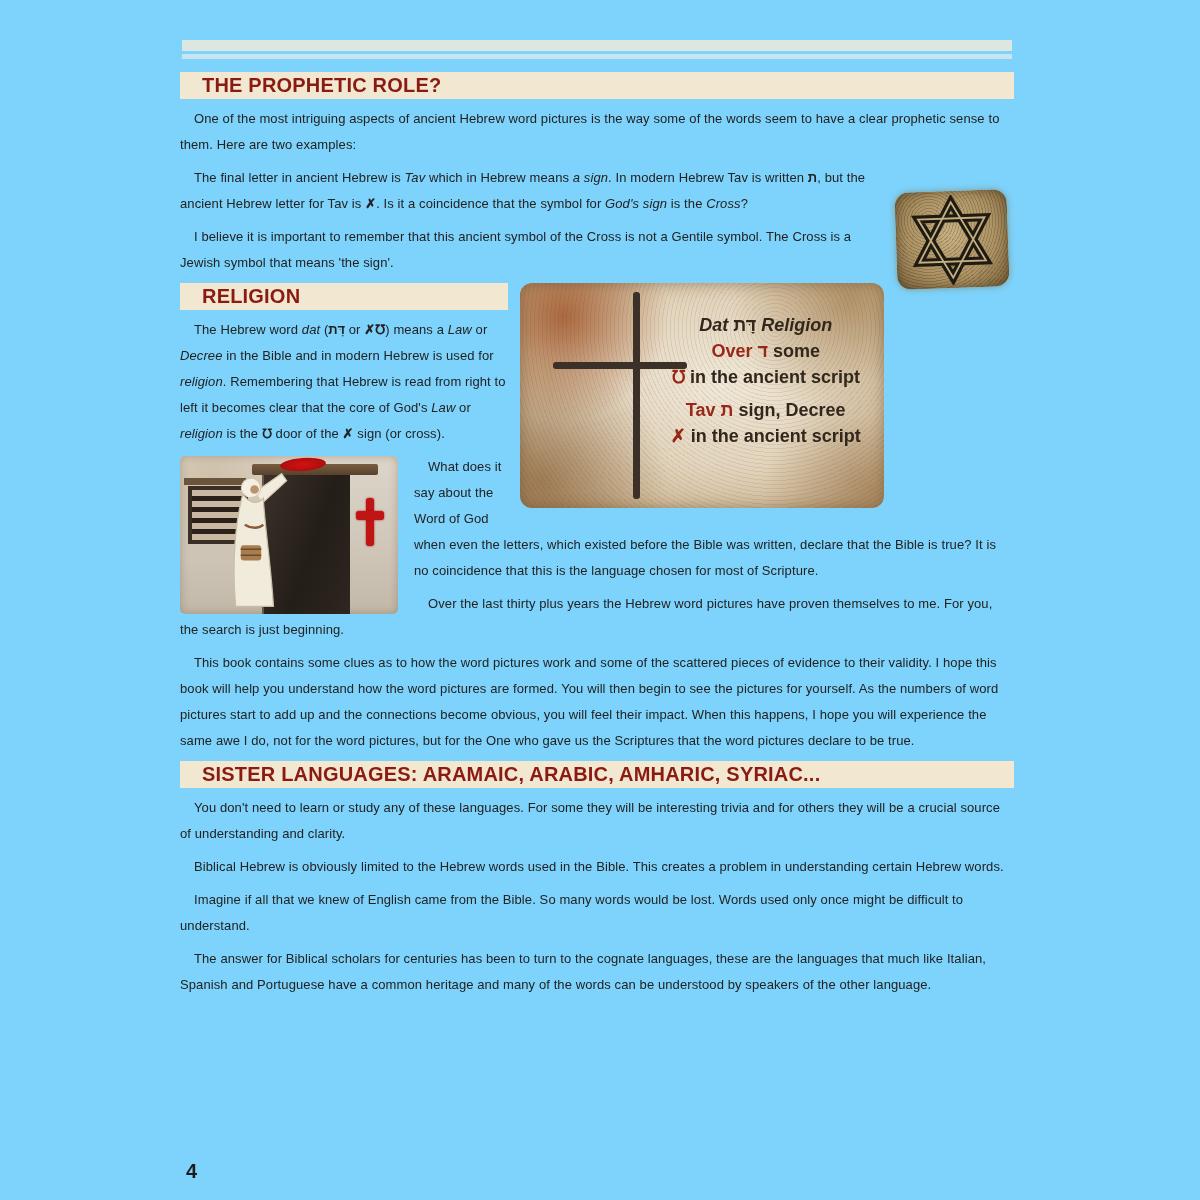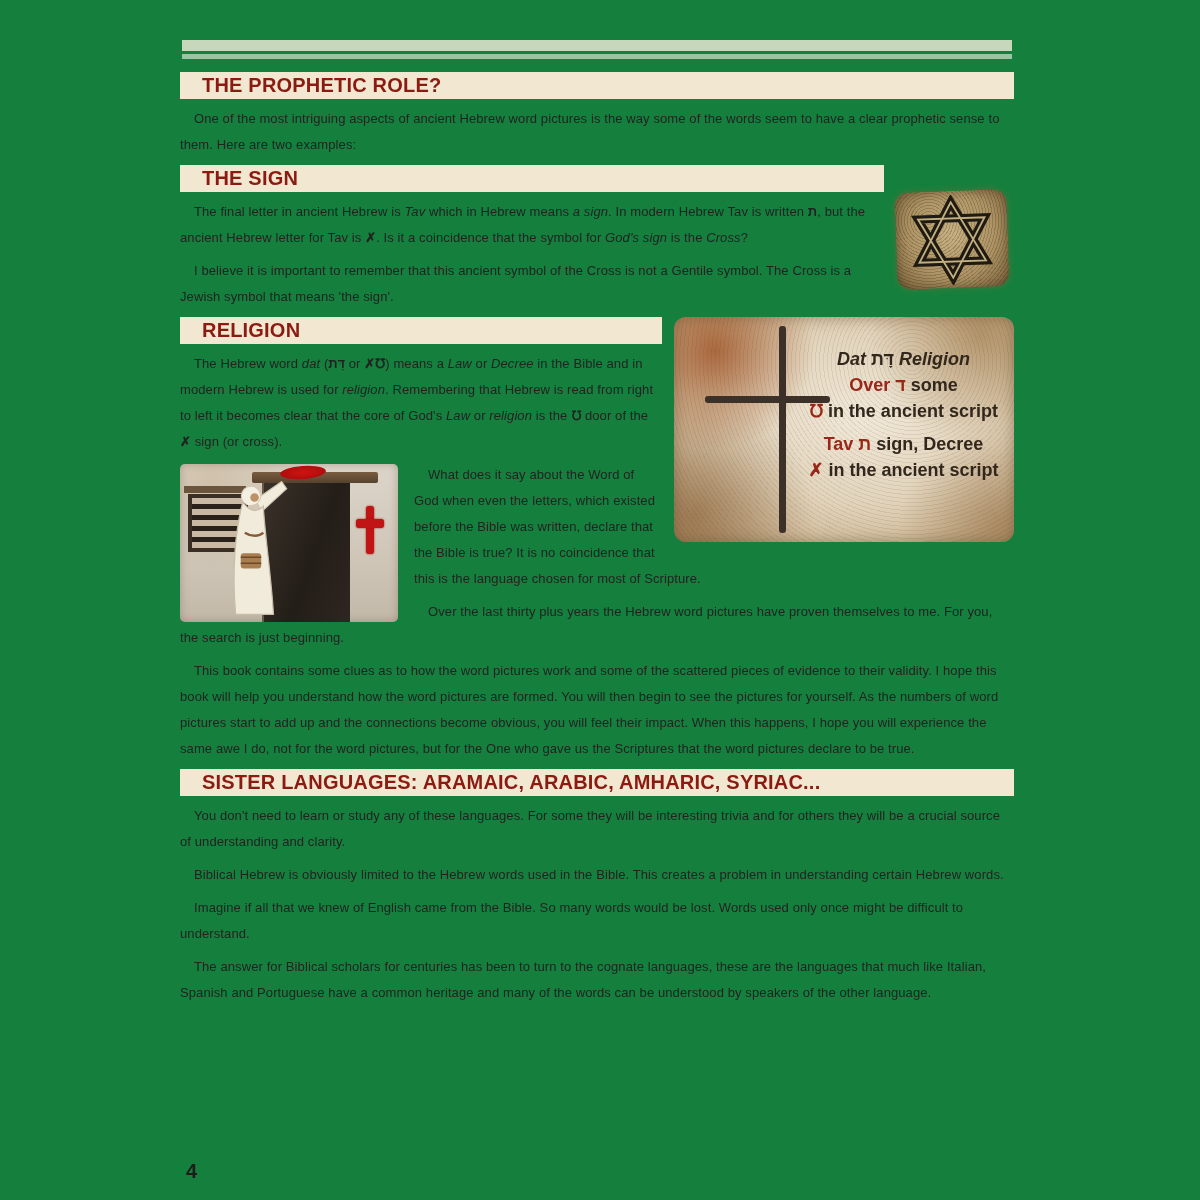--- a/index.html
+++ b/index.html
@@ -1,18 +1,18 @@
 <!DOCTYPE html>
 <html><head>
 <meta charset="utf-8">
 <style>
   html,body{margin:0;padding:0;}
   body{width:1200px;height:1200px;background:#ffffff;overflow:hidden;
        font-family:"Liberation Sans", sans-serif;}
-  .page{position:relative;width:1200px;height:1200px;background:#15803d;}
+  .page{position:relative;width:1200px;height:1200px;background:#7dd3fc;}
 
   .top-strip{position:absolute;left:182px;width:830px;}
   .strip1{top:40px;height:11px;background:#f4ecdb;opacity:.8;}
   .strip2{top:54px;height:5px;background:#f8f2e6;opacity:.6;}
 
   .content{position:absolute;left:180px;top:0;width:834px;padding-top:68px;}
 
   .bar{background:#f2e8d2;color:#8b1a10;font-size:20px;font-weight:700;
        height:27px;line-height:27px;padding:0 0 0 22px;margin:4px 0 7px 0;
        letter-spacing:.2px;}
@@ -38,21 +38,21 @@
   
   .stone-plaque{float:right;width:340px;height:225px;margin:0 0 8px 12px;
     position:relative;border-radius:12px;overflow:hidden;
     background:
       repeating-radial-gradient(circle at 70% 20%, rgba(90,60,30,.10) 0 1px, rgba(0,0,0,0) 1px 4px),
       radial-gradient(circle at 12% 15%, rgba(163,90,46,.85) 0%, rgba(163,90,46,0) 28%),
       radial-gradient(circle at 90% 8%, rgba(150,110,60,.55) 0%, rgba(0,0,0,0) 30%),
       radial-gradient(circle at 6% 88%, rgba(130,90,50,.6) 0%, rgba(0,0,0,0) 32%),
       radial-gradient(circle at 96% 92%, rgba(140,100,55,.5) 0%, rgba(0,0,0,0) 26%),
       radial-gradient(ellipse at 55% 45%, #f0e8d8 0%, #e2d4bc 48%, #cdb795 78%, #b99c74 100%);
-    box-shadow:inset 0 0 14px rgba(90,65,35,.45);}
+    box-shadow:inset 0 0 14px rgba(90,65,35,.45);padding-left:24px;}
   .stone-cross-v{position:absolute;left:31%;top:4%;width:7px;height:92%;
     background:#3b3129;border-radius:3px;}
   .stone-cross-h{position:absolute;left:9%;top:35%;width:37%;height:7px;
     background:#3b3129;border-radius:3px;}
   .stone-text{position:absolute;left:37%;right:2%;top:13%;text-align:center;
     font-size:18px;line-height:26px;font-weight:700;color:#32271c;}
   .stone-text .line{white-space:nowrap;}
   .stone-text .gap{margin-top:7px;}
   .stone-text .it{font-style:italic;}
 
@@ -100,21 +100,20 @@
 
     <div class="star-seal">
       <svg width="104" height="90" viewBox="0 0 100 100">
         <polygon points="50,8 13,74 87,74" fill="none" stroke="#201b12" stroke-width="9" stroke-linejoin="miter"></polygon>
         <polygon points="50,92 13,26 87,26" fill="none" stroke="#201b12" stroke-width="9" stroke-linejoin="miter"></polygon>
         <polygon points="50,8 13,74 87,74" fill="none" stroke="#c3b080" stroke-width="2"></polygon>
         <polygon points="50,92 13,26 87,26" fill="none" stroke="#c3b080" stroke-width="2"></polygon>
       </svg>
     </div>
 
-    <h2 class="bar shrink">THE SIGN</h2>
 
     <p><span>The final letter in ancient Hebrew is </span><span class="it">Tav</span><span> which in Hebrew means </span><span class="it">a sign</span><span>. In modern Hebrew Tav is written </span><span class="he">ת</span><span>, but the ancient Hebrew letter for Tav is </span><span class="anc">✗</span><span>. Is it a coincidence that the symbol for </span><span class="it">God's sign</span><span> is the </span><span class="it">Cross</span><span>?</span></p>
 
     <p>I believe it is important to remember that this ancient symbol of the Cross is not a Gentile symbol. The Cross is a Jewish symbol that means 'the sign'.</p>
 
     <div class="stone-plaque">
       <div class="stone-cross-v"></div>
       <div class="stone-cross-h"></div>
       <div class="stone-text">
         <div class="line"><span class="it">Dat </span><span class="he">דָּת</span><span class="it"> Religion</span></div>

